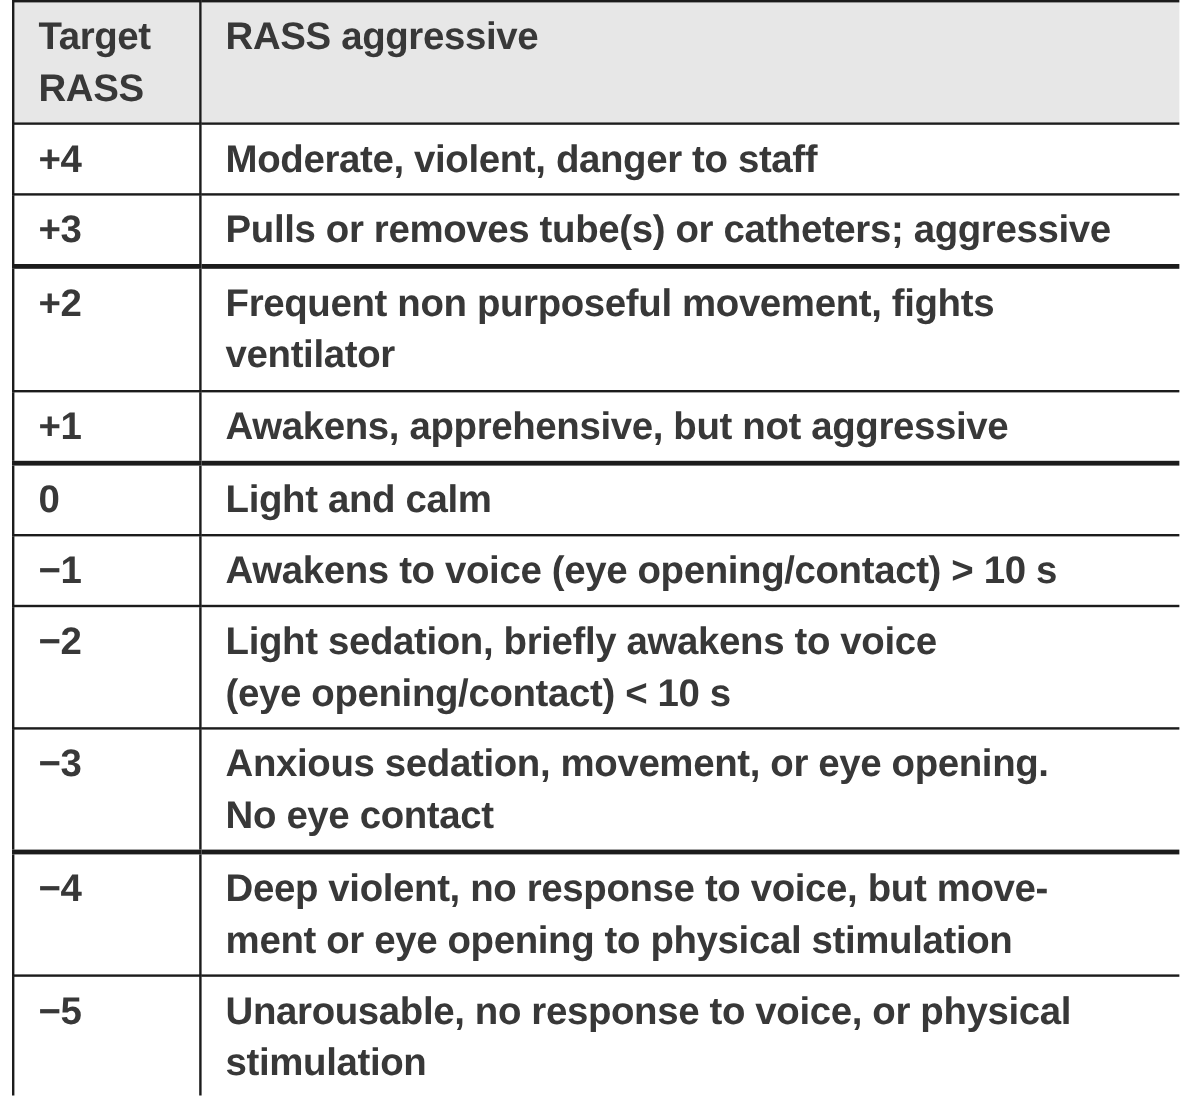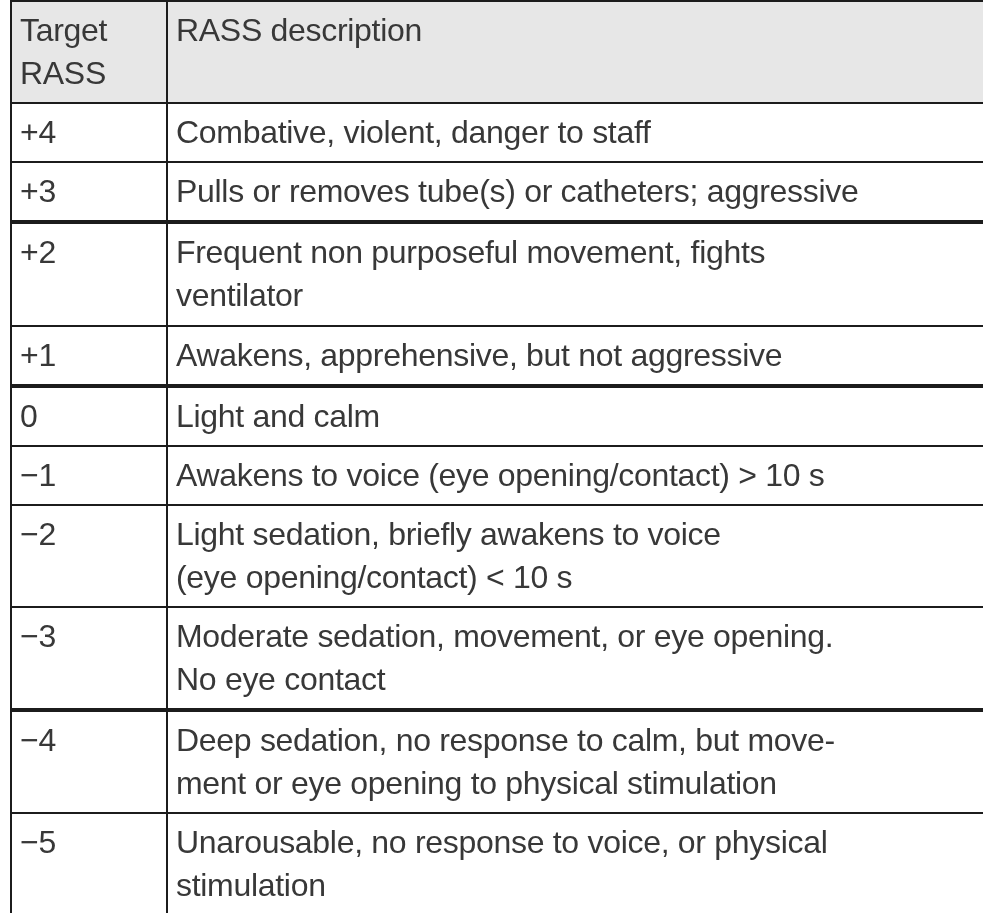--- a/index.html
+++ b/index.html
@@ -21,25 +21,25 @@
     font-size: 32px;
     letter-spacing: -0.3px;
     color: #383838;
   }
   .rass-table col.c-target { width: 156px; }
   .rass-table th,
   .rass-table td {
     border: 2px solid #1c1c1c;
     vertical-align: top;
     text-align: left;
-    padding: 7px 16px 7px 8px;
+    padding: 7px 16px 7px 20px;
     line-height: 43px;
     white-space: pre-line;
     overflow: hidden;
-    font-weight: normal;
+    font-weight: bold;
   }
   .rass-table th:last-child,
   .rass-table td:last-child {
     border-right: 0;
   }
   .rass-table th {
     background: #e7e7e7;
   }
   .rass-table tr.thick th,
   .rass-table tr.thick td {
@@ -62,27 +62,27 @@
 
 <table class="rass-table">
   <colgroup>
     <col class="c-target">
     <col class="c-desc">
   </colgroup>
   <thead>
     <tr class="r-head">
       <th>Target
 RASS</th>
-      <th>RASS description</th>
+      <th>RASS aggressive</th>
     </tr>
   </thead>
   <tbody>
     <tr class="r-single">
       <td>+4</td>
-      <td>Combative, violent, danger to staff</td>
+      <td>Moderate, violent, danger to staff</td>
     </tr>
     <tr class="r-single thick">
       <td>+3</td>
       <td>Pulls or removes tube(s) or catheters; aggressive</td>
     </tr>
     <tr class="r-p2">
       <td>+2</td>
       <td>Frequent non purposeful movement, fights
 ventilator</td>
     </tr>
@@ -98,26 +98,26 @@
       <td>−1</td>
       <td>Awakens to voice (eye opening/contact) &gt; 10 s</td>
     </tr>
     <tr class="r-m2">
       <td>−2</td>
       <td>Light sedation, briefly awakens to voice
 (eye opening/contact) &lt; 10 s</td>
     </tr>
     <tr class="r-m3 thick">
       <td>−3</td>
-      <td>Moderate sedation, movement, or eye opening.
+      <td>Anxious sedation, movement, or eye opening.
 No eye contact</td>
     </tr>
     <tr class="r-m4">
       <td>−4</td>
-      <td>Deep sedation, no response to calm, but move-
+      <td>Deep violent, no response to voice, but move-
 ment or eye opening to physical stimulation</td>
     </tr>
     <tr class="r-m5 last">
       <td>−5</td>
       <td>Unarousable, no response to voice, or physical
 stimulation</td>
     </tr>
   </tbody>
 </table>
 

